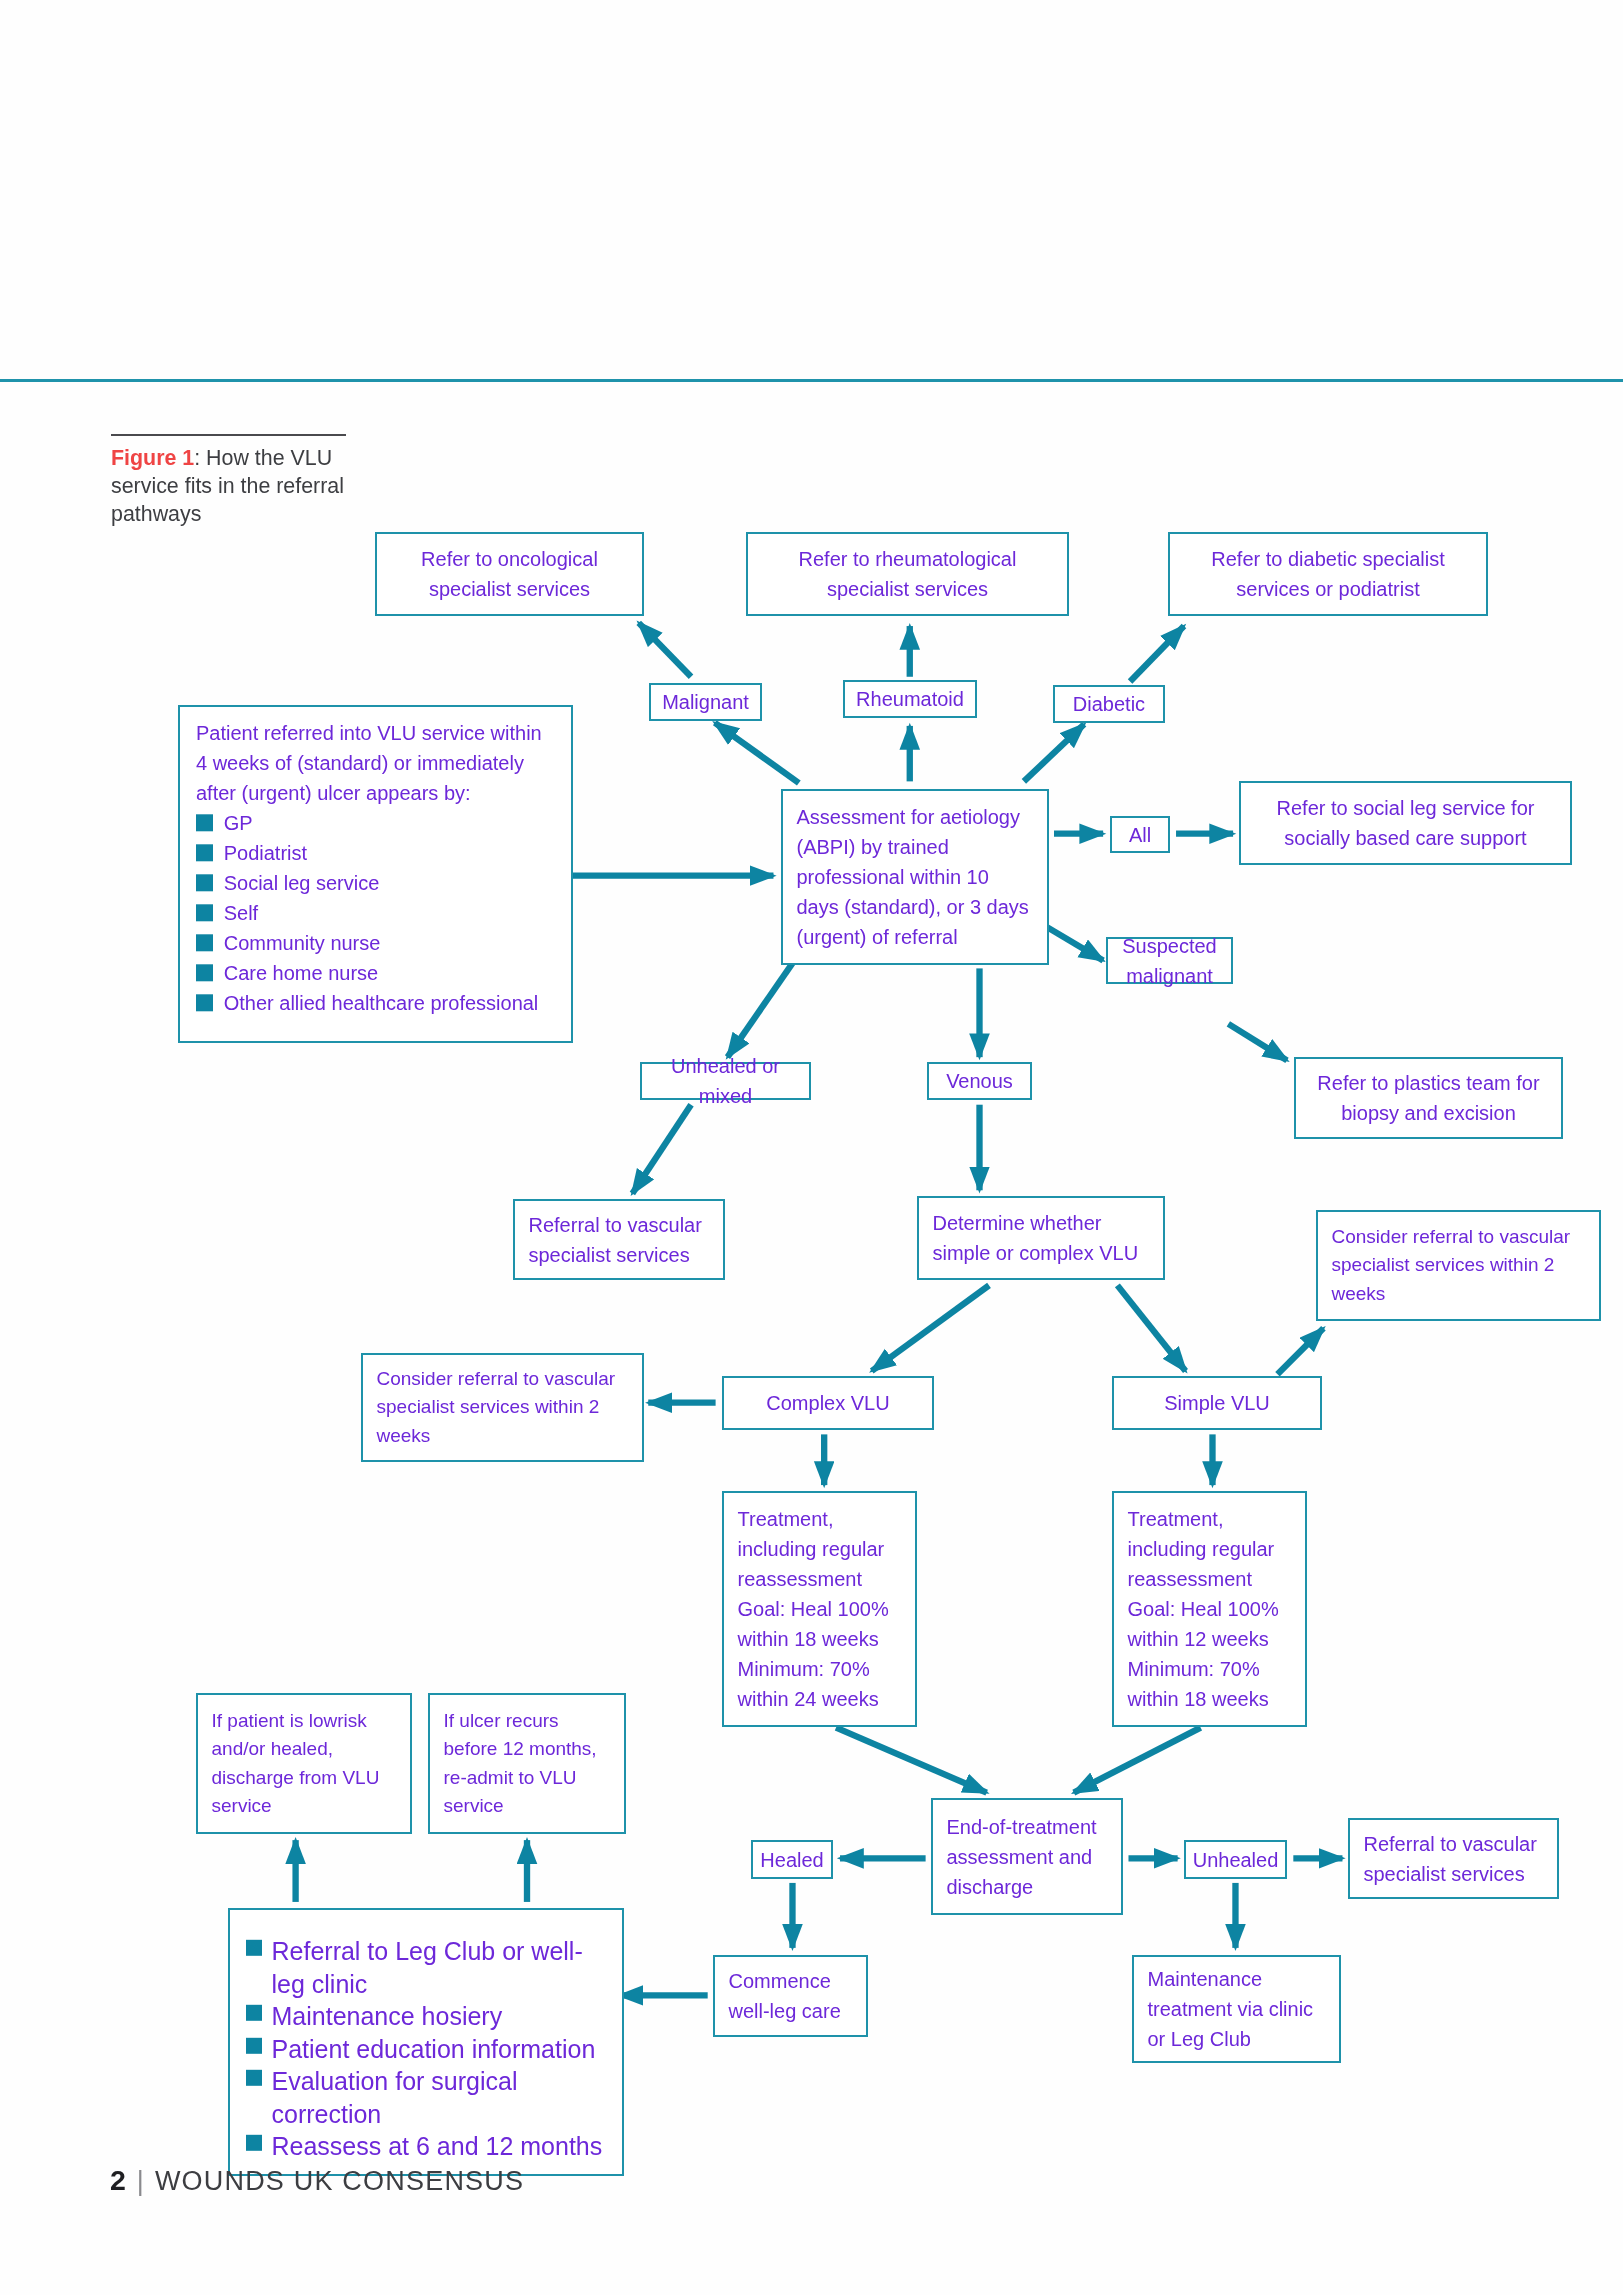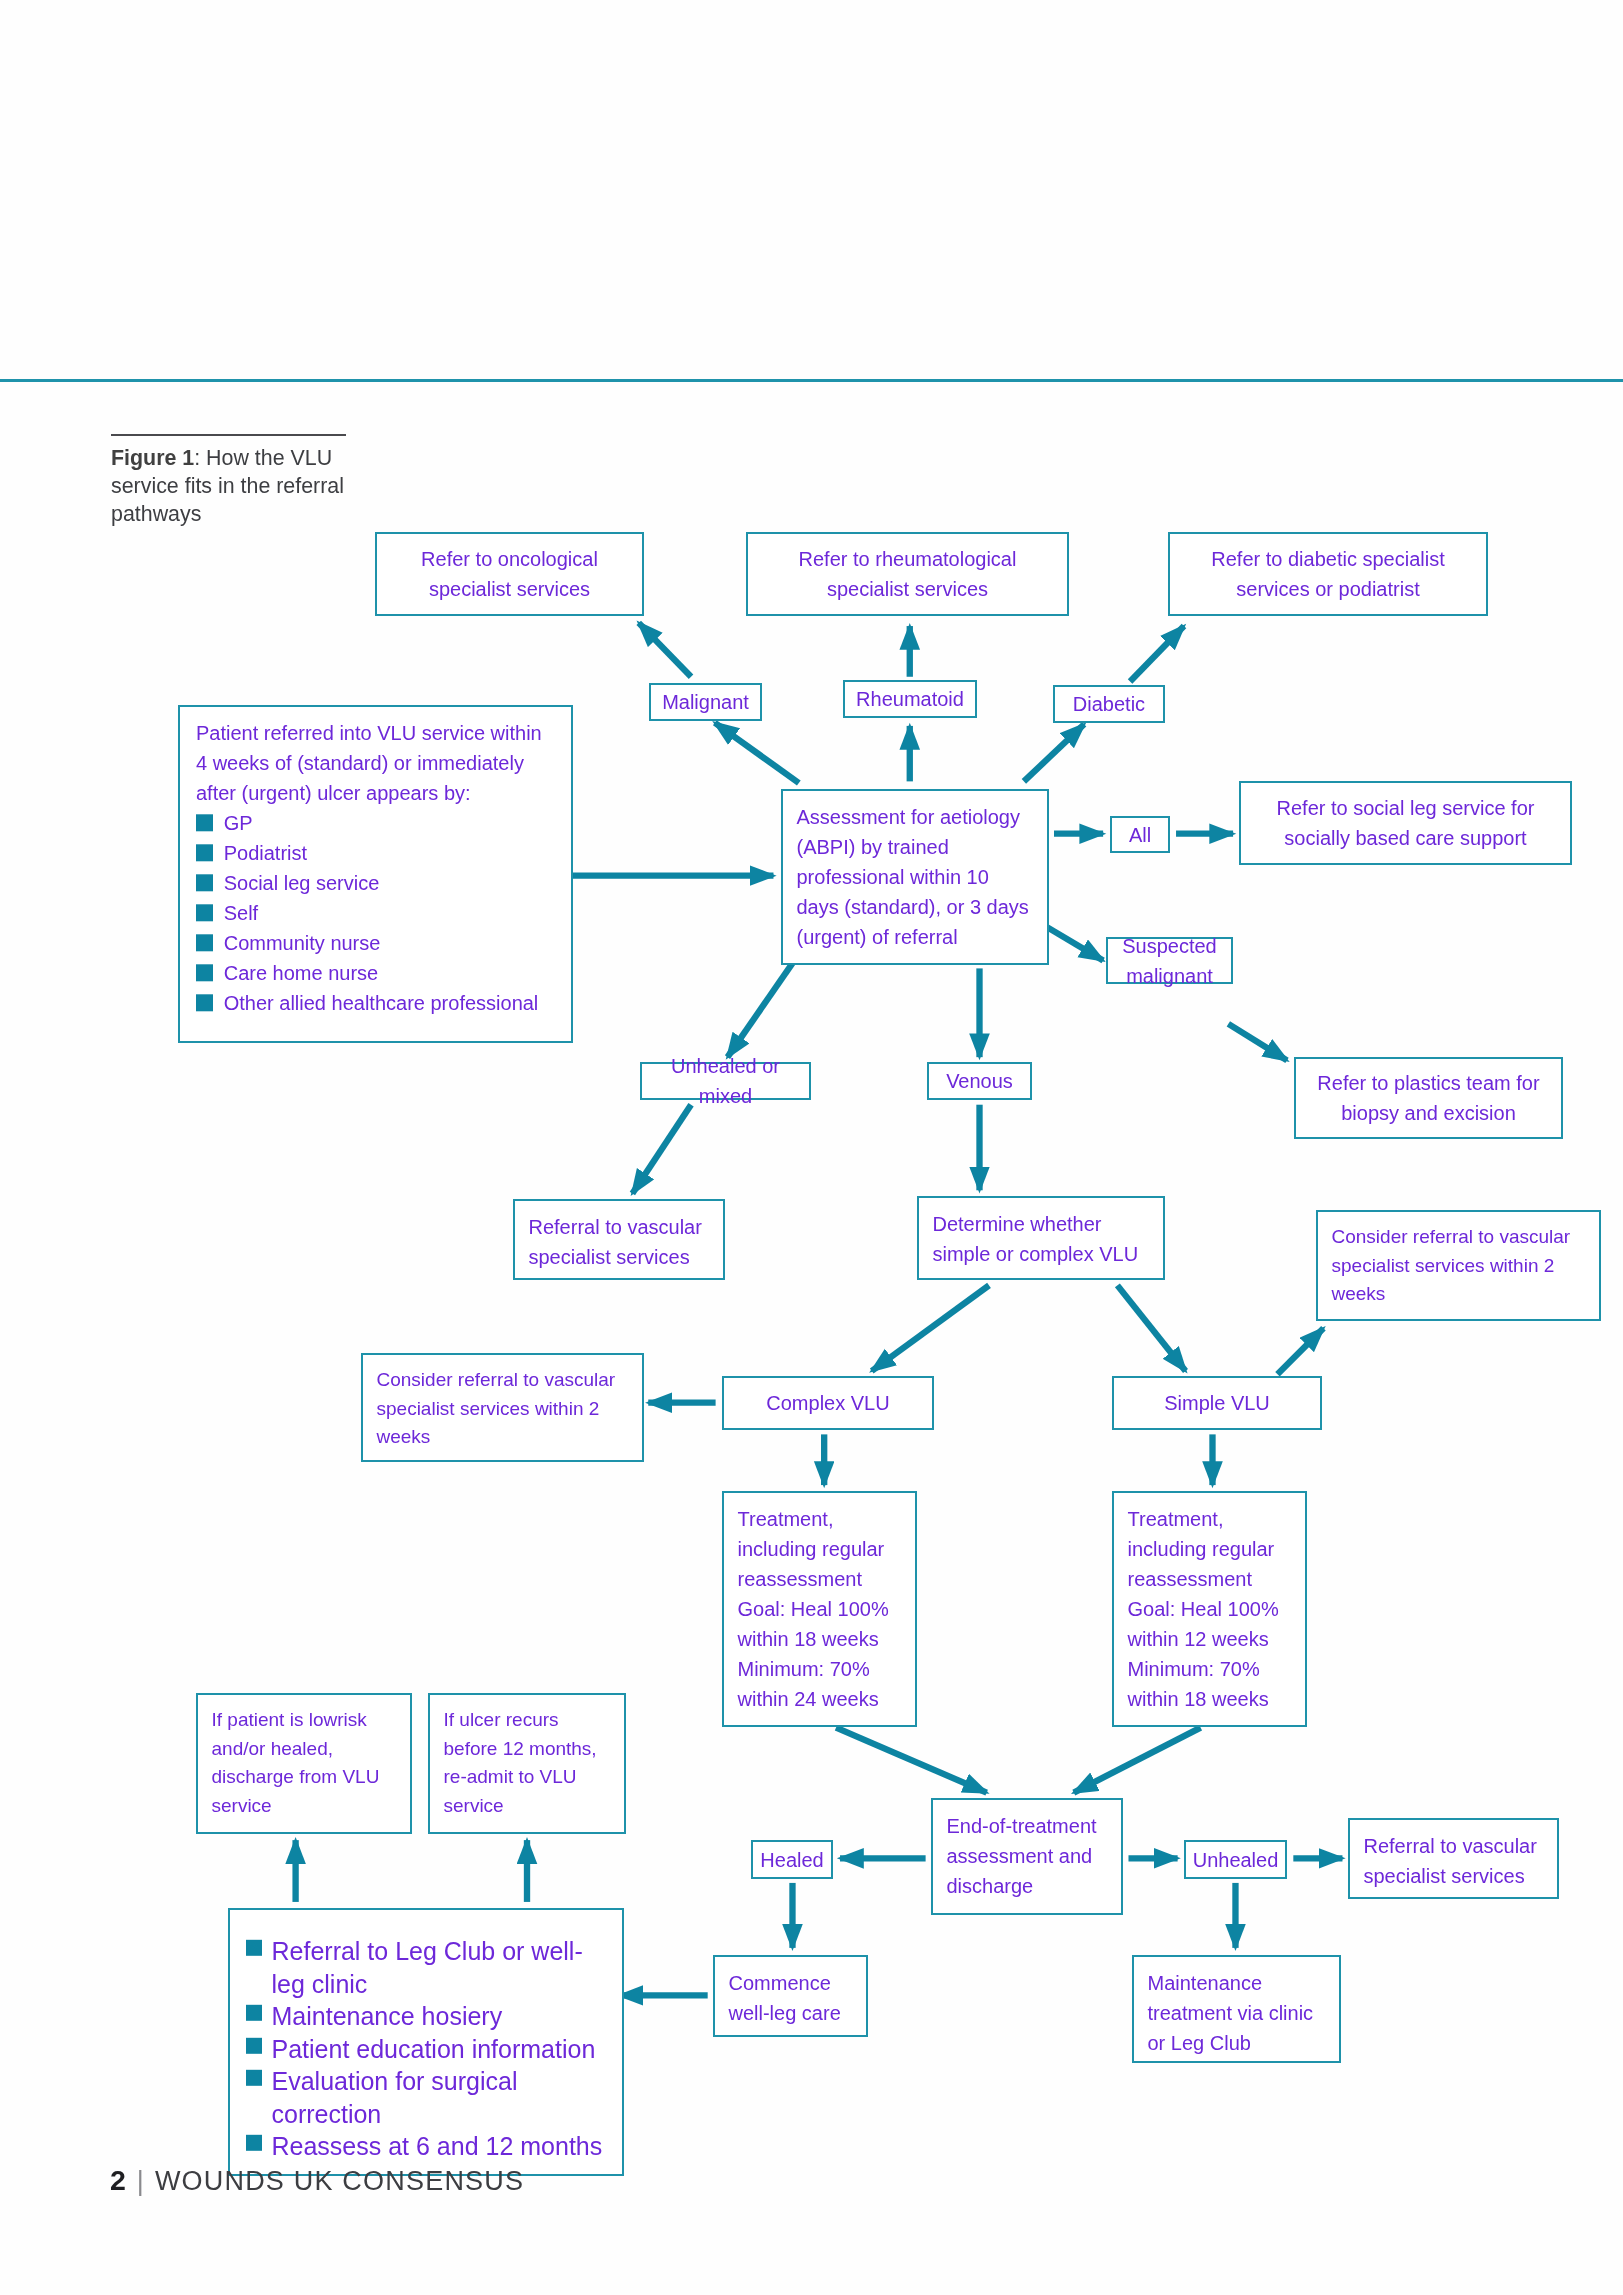--- a/index.html
+++ b/index.html
@@ -1,27 +1,27 @@
 <!DOCTYPE html>
 <html style="font-size:12.7px"><head>
 <meta charset="utf-8">
 <style>
   html,body{margin:0;padding:0;background:#ffffff;}
   .page{position:relative;width:1623px;height:2295px;background:#fefefe;overflow:hidden;
         font-family:"Liberation Sans", sans-serif;color:#515257;}
   .toprule{position:absolute;left:0;top:379px;width:1623px;height:3.2px;background:#1f93ab;}
   .caption{position:absolute;font-size:21.4px;line-height:28px;color:#3d3e42;}
   .caption-rule{width:235px;height:1.6px;background:#4a4a4e;margin-bottom:8px;}
-  .caption b{color:#404040;font-weight:bold;text-align:center;}
+  .caption b{color:#ef4444;font-weight:bold;text-align:center;}
   .arrows{position:absolute;left:0;top:0;width:1623px;height:2295px;}
   .arrows line{stroke:#0d84a2;stroke-width:8;}
   .node{position:absolute;background:#ffffff;border:2.4px solid #1e92aa;box-sizing:border-box;
         font-size:20px;line-height:30px;color:#6d28d9;}
   .c{display:flex;align-items:center;justify-content:center;text-align:center;padding:4.8px 8px;}
-  .lc{display:flex;flex-direction:column;justify-content:flex-start;text-align:left;padding:11px 13.5px;}
+  .lc{display:flex;flex-direction:column;justify-content:center;text-align:left;padding:11px 13.5px;}
   .tl{padding:11px 16px;}
   .bullet-item{display:flex;align-items:flex-start;}
   .bsq{display:inline-block;width:17.4px;height:17.4px;background:#0d84a2;margin-right:10.3px;flex:0 0 auto;transform:translateY(6.3px);}
   .small-sq .bsq{width:16px;height:16px;margin-right:9.5px;transform:translateY(4.8px);}
   .footer{position:absolute;white-space:nowrap;}
   .fpage{font-size:28.5px;font-weight:bold;color:#1f1f22;}
   .fsep{font-size:27px;color:#8a8a8e;margin:0 11px;}
   .ftext{font-size:27px;color:#3c3d41;letter-spacing:1.2px;}
 </style>
 </head>

